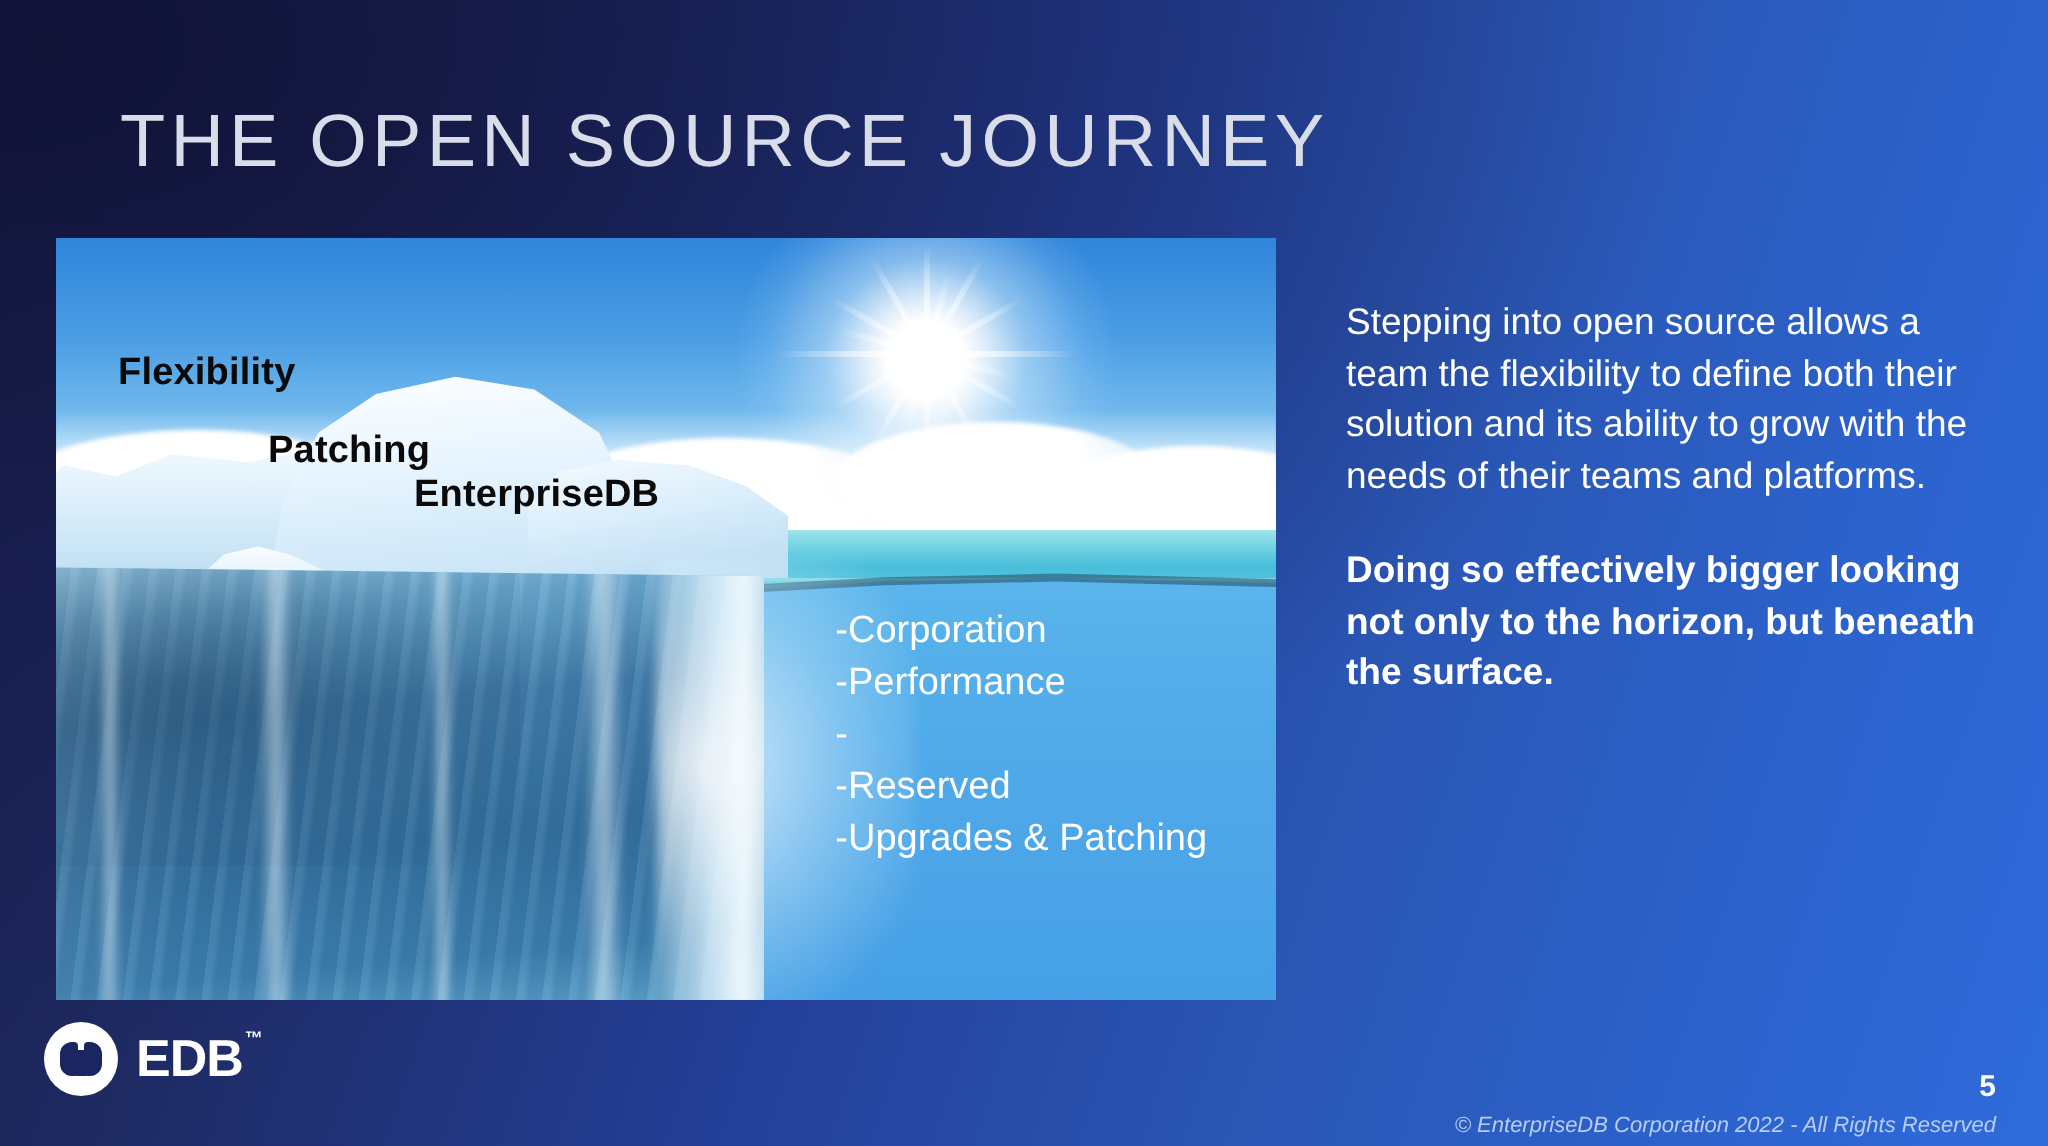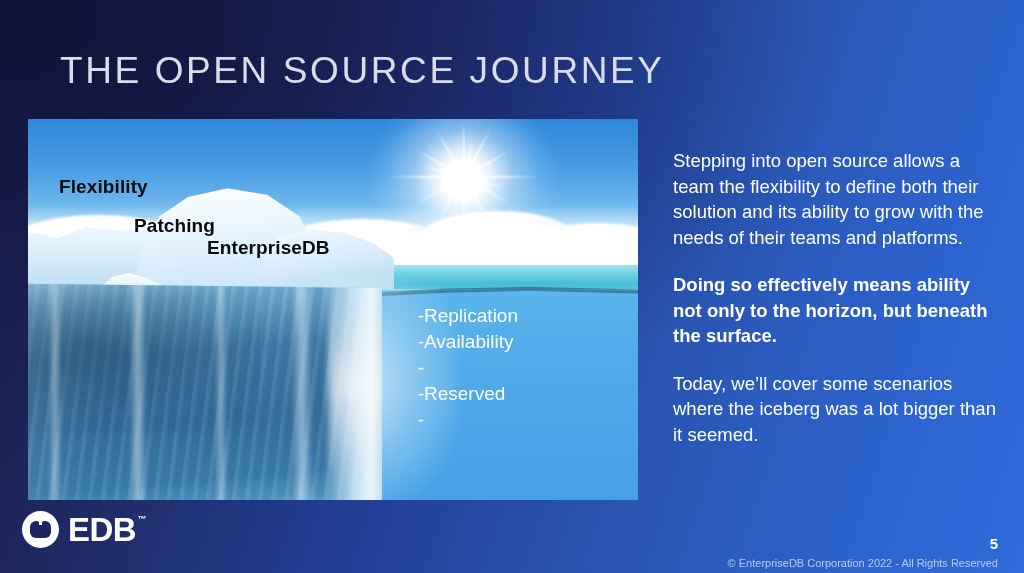--- a/index.html
+++ b/index.html
@@ -293,21 +293,21 @@
   .logo-mark .g-bar {
     position: absolute;
     left: 16px;
     top: 14px;
     width: 5px;
     height: 13px;
     background: #1b2560;
   }
   .logo-word {
     margin-left: 9px;
-    font-size: 33px;
+    font-size: 26px;
     font-weight: bold;
     letter-spacing: -0.5px;
     color: #ffffff;
     line-height: 33px;
   }
   .logo-tm {
     font-size: 9px;
     font-weight: bold;
     color: #ffffff;
     align-self: flex-start;
@@ -323,20 +323,21 @@
     font-weight: bold;
     color: #ffffff;
   }
   .copyright {
     position: absolute;
     right: 26px;
     top: 557px;
     font-size: 11px;
     color: #b9cdf0;
     white-space: nowrap;
+    font-style: italic;
   }
 </style>
 </head>
 <body>
 
 <div class="slide">
 
   <div class="slide-title">THE OPEN SOURCE JOURNEY</div>
 
   <div class="photo">
@@ -386,46 +387,46 @@
 
     <div class="berg-labels">
       <div class="berg-label l0">Flexibility</div>
       <div class="berg-label l1">Patching</div>
       <div class="berg-label l2">EnterpriseDB</div>
     </div>
 
     <div class="bullets">
       <div class="bullet-row">
         <span class="bullet-dash">-</span>
-        <span class="bullet-text">Replication</span>
+        <span class="bullet-text">Corporation</span>
       </div>
       <div class="bullet-row">
         <span class="bullet-dash">-</span>
-        <span class="bullet-text">Availability</span>
+        <span class="bullet-text">Performance</span>
       </div>
       <div class="bullet-row">
         <span class="bullet-dash">-</span>
       </div>
       <div class="bullet-row">
         <span class="bullet-dash">-</span>
         <span class="bullet-text">Reserved</span>
       </div>
       <div class="bullet-row">
         <span class="bullet-dash">-</span>
+        <span class="bullet-text">Upgrades &amp; Patching</span>
       </div>
     </div>
 
   </div>
 
   <div class="copy">
     <p>Stepping into open source allows a team the flexibility to define both their solution and its ability to grow with the needs of their teams and platforms.</p>
     <div class="gap"></div>
-    <p class="bold">Doing so effectively means ability not only to the horizon, but beneath the surface.</p>
+    <p class="bold">Doing so effectively bigger looking not only to the horizon, but beneath the surface.</p>
     <div class="gap"></div>
-    <p>Today, we’ll cover some scenarios where the iceberg was a lot bigger than it seemed.</p>
   </div>
 
   <div class="logo">
     <div class="logo-mark">
       <div class="g-left"></div>
       <div class="g-bar"></div>
       <div class="g-right"></div>
     </div>
     <div class="logo-word">EDB</div>
     <div class="logo-tm">™</div>

